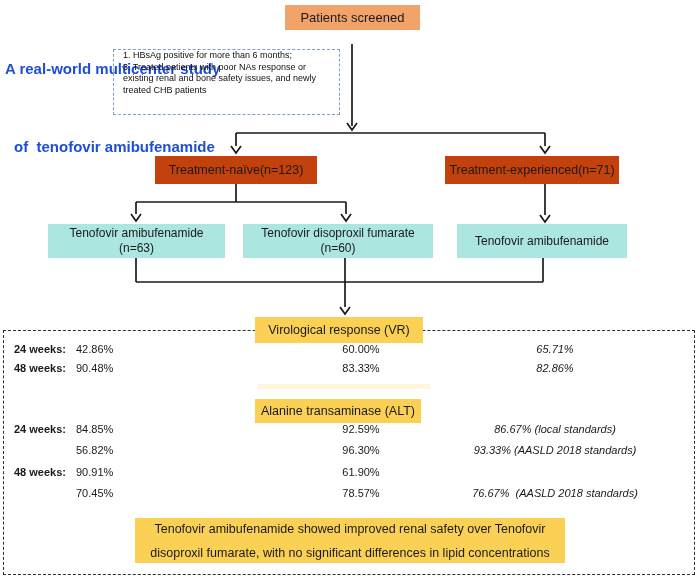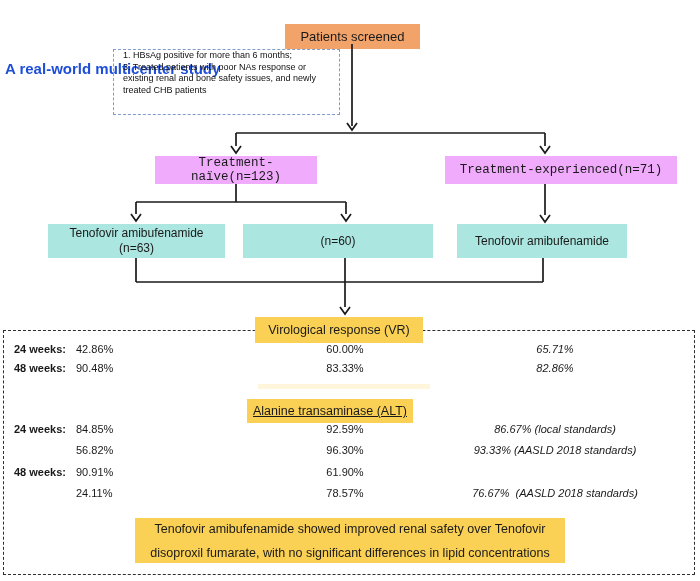--- a/index.html
+++ b/index.html
@@ -5,57 +5,58 @@
   html,body{margin:0;padding:0;background:#ffffff;}
   .canvas{
     position:relative;width:700px;height:581px;background:#ffffff;
     font-family:"Liberation Sans", sans-serif;color:#1a1a1a;overflow:hidden;
   }
   .abs{position:absolute;}
   .title{left:5px;top:4px;color:#1d4ed8;font-weight:bold;font-size:15px;line-height:26px;white-space:pre;}
   .title .l2{padding-left:9px;}
   .fbox{display:flex;align-items:center;justify-content:center;text-align:center;box-sizing:border-box;}
   .orange{background:#F2A369;}
-  .green{background:#f0abfc;font-family:Liberation Mono, monospace;}
+  .green{background:#c2410c;}
   .cyan{background:#ABE6E0;}
   .yellow{background:#FBD155;}
-  .patients{left:285px;top:24px;width:135px;height:25px;font-size:13px;}
+  .patients{left:285px;top:5px;width:135px;height:25px;font-size:13px;}
   .criteria{
     left:113px;top:49px;width:227px;height:66px;box-sizing:border-box;
     border:1.5px dashed #7F9CCB;padding:0 6px 4px 9px;
     font-size:9px;line-height:11.5px;color:#111;
   }
   .g1{left:155px;top:156px;width:162px;height:28px;font-size:12.5px;}
-  .g2{left:445px;top:156px;width:232px;height:28px;font-size:12.5px;}
+  .g2{left:445px;top:156px;width:174px;height:28px;font-size:12.5px;}
   .arm{font-size:12px;line-height:15px;flex-direction:column;}
   .arm1{left:48px;top:224px;width:177px;height:34px;}
   .arm2{left:243px;top:224px;width:190px;height:34px;}
   .arm3{left:457px;top:224px;width:170px;height:34px;}
   .panel{left:3px;top:330px;width:692px;height:245px;border:1.5px dashed #2e2e2e;box-sizing:border-box;}
   .vr-header{left:255px;top:317px;width:168px;height:26px;font-size:12.5px;}
-  .alt-header{left:247px;top:399px;width:166px;height:24px;font-size:12.5px;text-decoration:underline;}
+  .alt-header{left:255px;top:399px;width:166px;height:24px;font-size:12.5px;}
   .faded-strip{left:258px;top:384px;width:172px;height:5px;background:#FBD155;opacity:0.22;}
   .row{left:0;width:700px;height:14px;font-size:11px;}
   .row span{position:absolute;top:0;white-space:pre;}
   .row .lbl{left:4px;width:72px;text-align:center;font-weight:bold;}
   .row .c1{left:76px;width:120px;text-align:left;}
-  .row .c2{left:285px;width:120px;text-align:center;}
+  .row .c2{left:301px;width:120px;text-align:center;}
   .row .c3{left:430px;width:250px;text-align:center;font-style:italic;}
   .vr1{top:343px;} .vr2{top:362px;}
   .alt1{top:423px;} .alt2{top:444px;} .alt3{top:466px;} .alt4{top:487px;}
   .conclusion{left:135px;top:518px;width:430px;height:45px;font-size:12.5px;line-height:24px;padding:2px 6px;}
   svg.connectors{position:absolute;left:0;top:0;pointer-events:none;}
 </style>
 </head>
 <body>
 
 <div class="canvas">
 
   <div class="abs title">
     <div>A real-world multicenter study</div>
+    <div class="l2">of  tenofovir amibufenamide</div>
   </div>
 
   <div class="abs fbox orange patients">Patients screened</div>
 
   <div class="abs criteria">
     <div>1. HBsAg positive for more than 6 months;</div>
     <div>3. Treated patients with poor NAs response or existing renal and bone safety issues, and newly treated CHB patients</div>
   </div>
 
   <svg class="connectors" width="700" height="581" viewBox="0 0 700 581" fill="none" stroke="#1a1a1a" stroke-width="1.7">
@@ -82,20 +83,21 @@
   </svg>
 
   <div class="abs fbox green g1">Treatment-naïve(n=123)</div>
   <div class="abs fbox green g2">Treatment-experienced(n=71)</div>
 
   <div class="abs fbox cyan arm arm1">
     <div>Tenofovir amibufenamide</div>
     <div>(n=63)</div>
   </div>
   <div class="abs fbox cyan arm arm2">
+    <div>Tenofovir disoproxil fumarate</div>
     <div>(n=60)</div>
   </div>
   <div class="abs fbox cyan arm arm3">
     <div>Tenofovir amibufenamide</div>
   </div>
 
   <div class="abs panel"></div>
 
   <div class="abs fbox yellow vr-header">Virological response (VR)</div>
 
@@ -128,20 +130,20 @@
     <span class="c2">96.30%</span>
     <span class="c3">93.33% (AASLD 2018 standards)</span>
   </div>
   <div class="abs row alt3">
     <span class="lbl">48 weeks:</span>
     <span class="c1">90.91%</span>
     <span class="c2">61.90%</span>
   </div>
   <div class="abs row alt4">
     <span class="lbl"></span>
-    <span class="c1">24.11%</span>
+    <span class="c1">70.45%</span>
     <span class="c2">78.57%</span>
     <span class="c3">76.67%  (AASLD 2018 standards)</span>
   </div>
 
   <div class="abs fbox yellow conclusion">Tenofovir amibufenamide showed improved renal safety over Tenofovir disoproxil fumarate, with no significant differences in lipid concentrations</div>
 
 </div>
 
 </body></html>

